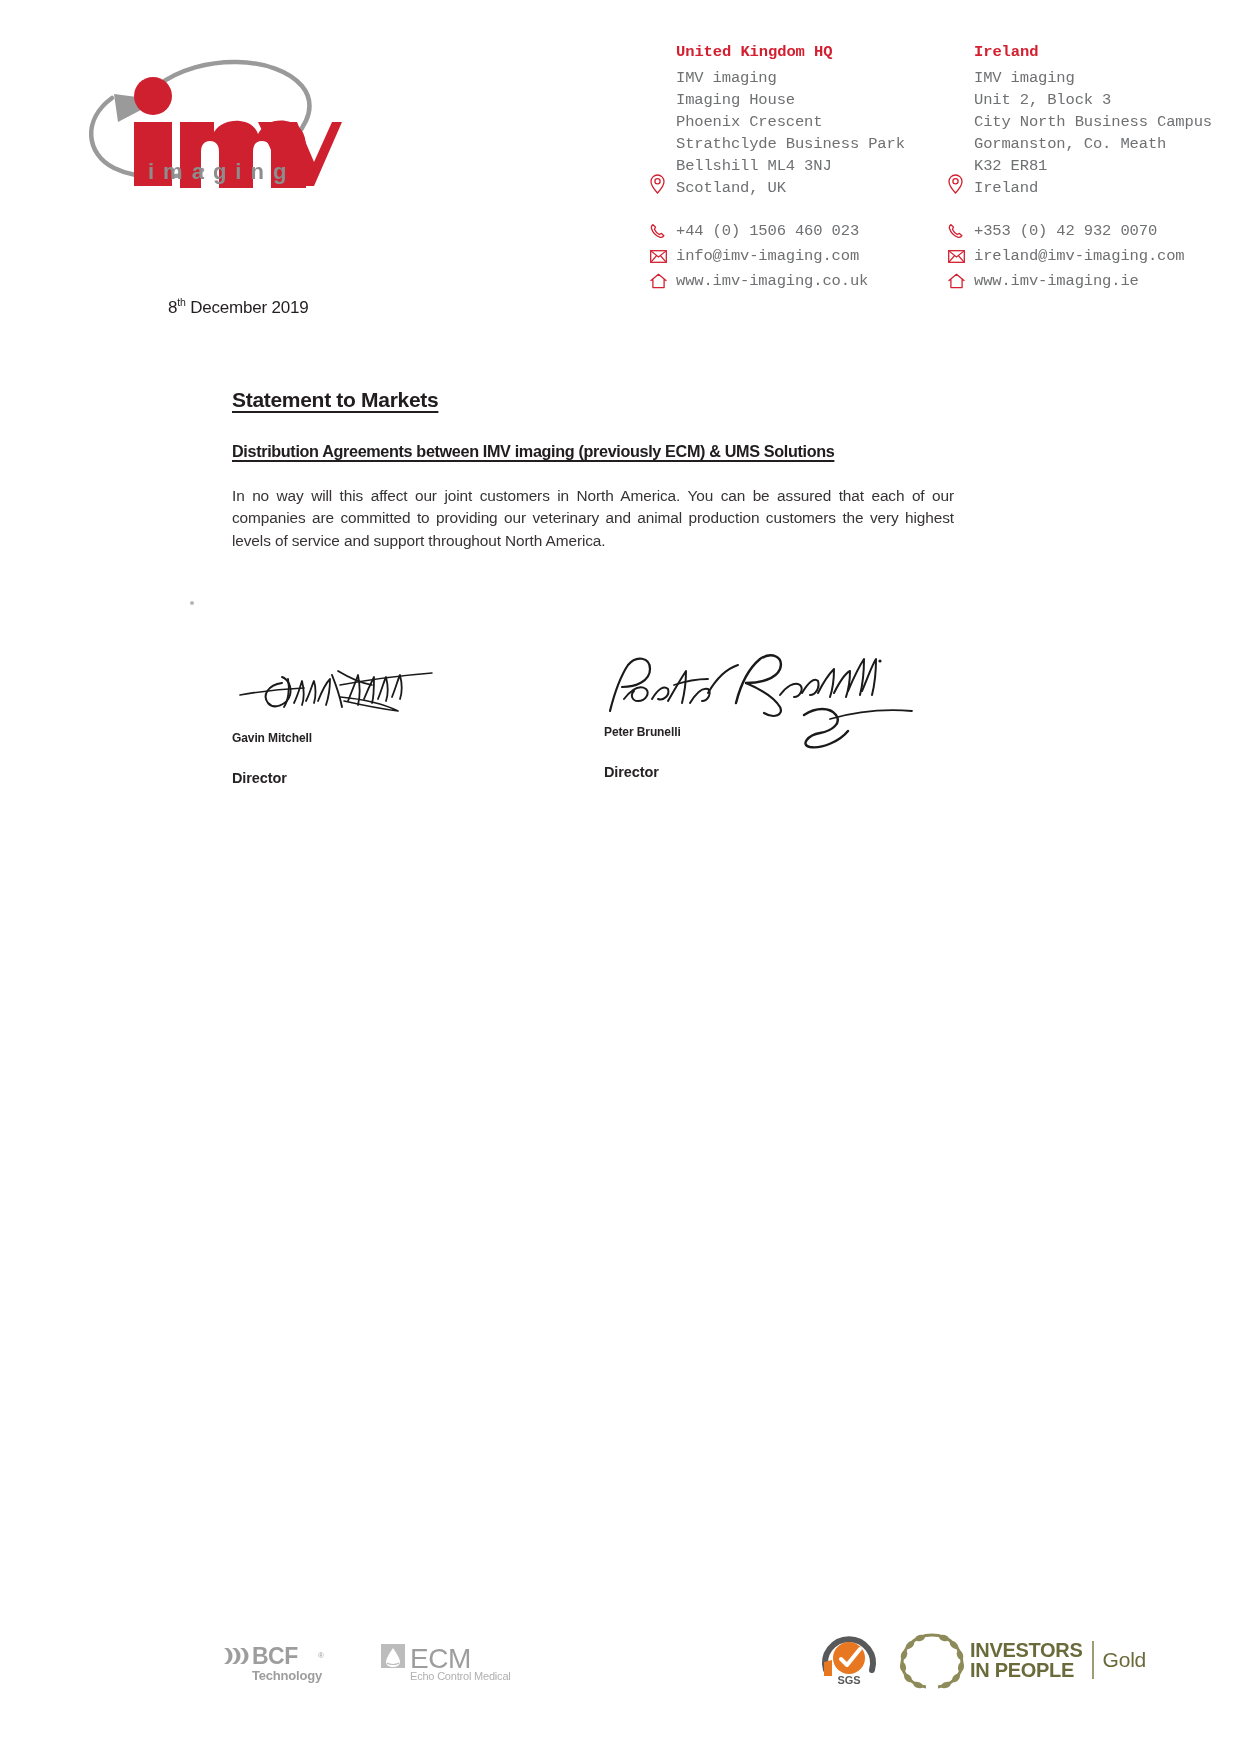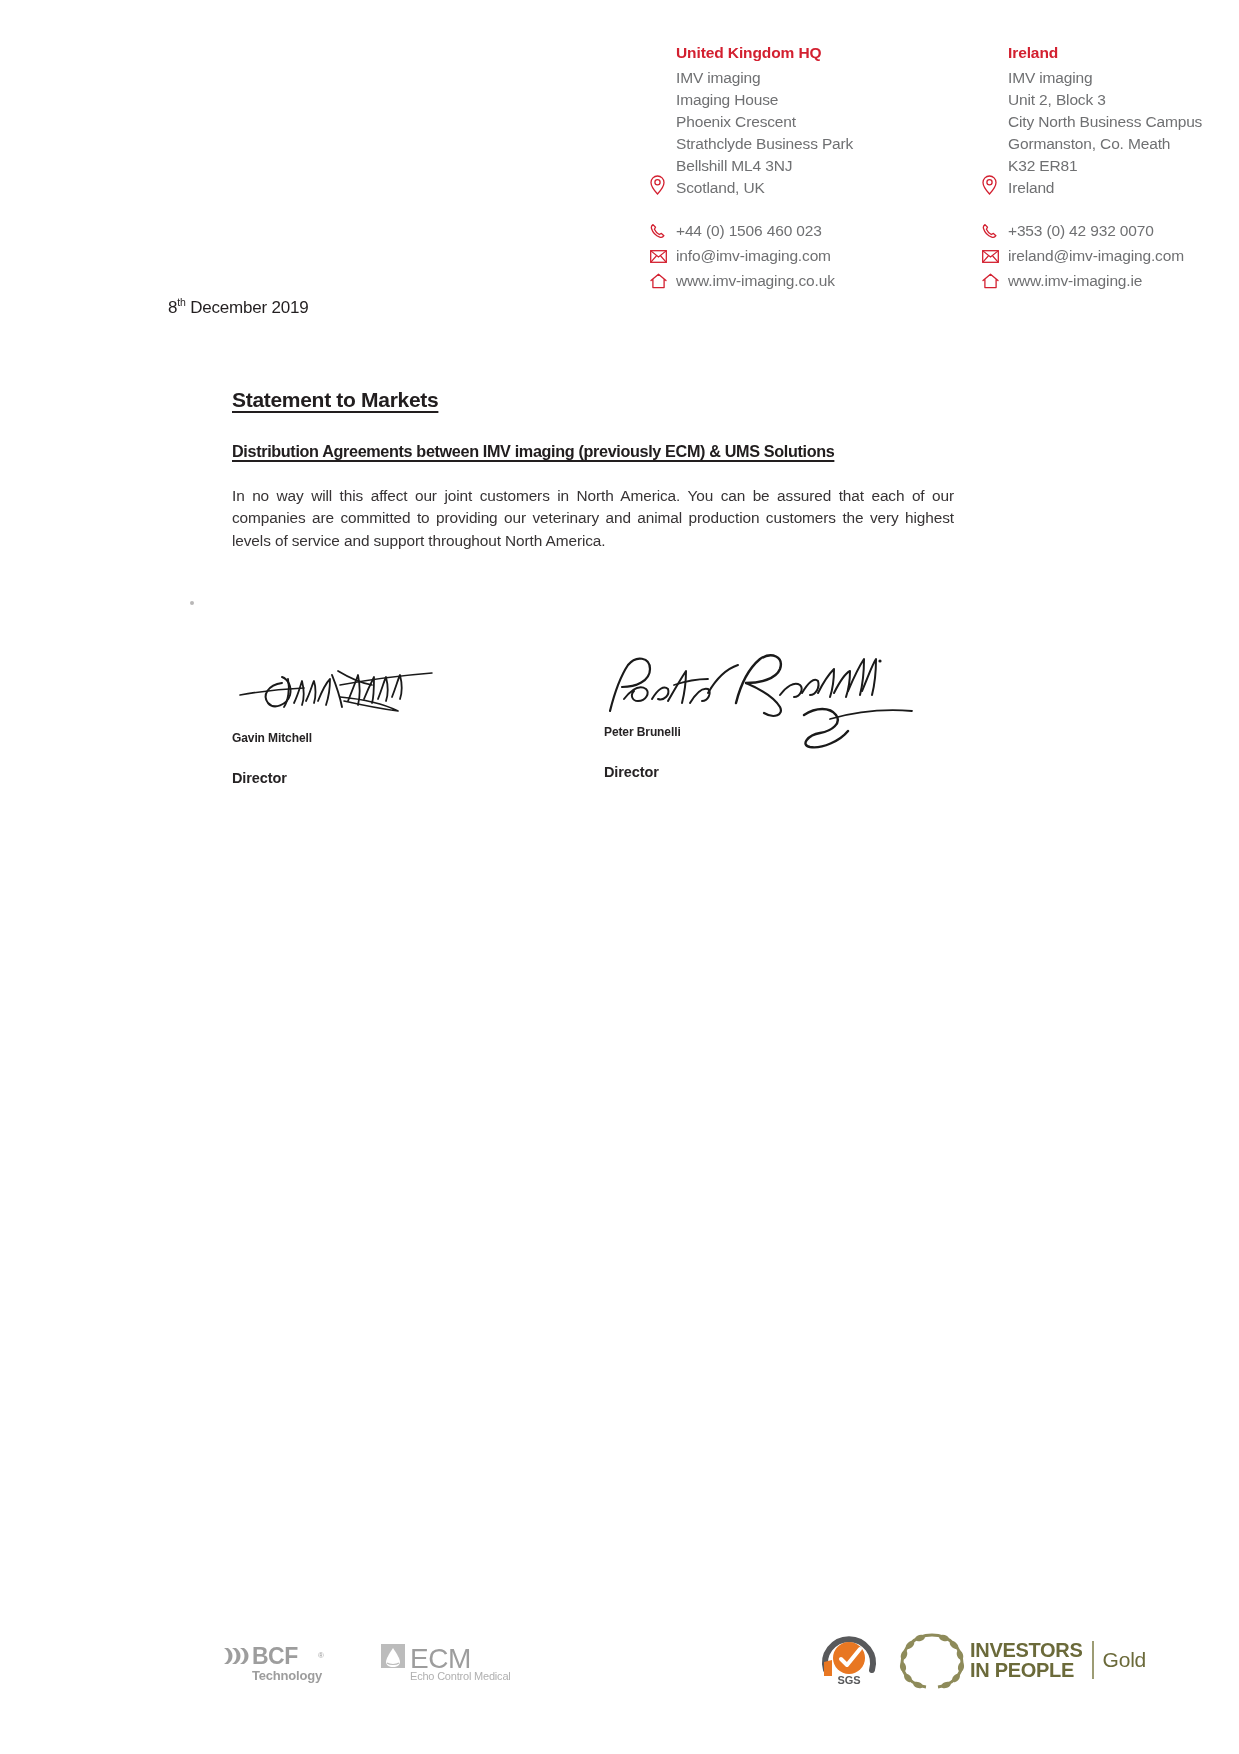--- a/index.html
+++ b/index.html
@@ -28,21 +28,22 @@
     width: 290px;
     height: 150px;
   }
   .logo-svg { display: block; width: 290px; height: 150px; }
 
   .contact-cols {
     position: absolute;
     left: 650px;
     top: 44px;
     display: flex;
-    gap: 92px;
+    gap: 58px;
+    font-family: Liberation Mono, monospace;
   }
   .contact-col { width: 240px; }
   .contact-col.ireland { width: 250px; }
 
   .col-title {
     color: #d32030;
     font-weight: bold;
     font-size: 15.5px;
     letter-spacing: -0.1px;
     margin: 0 0 5px 26px;
@@ -210,20 +211,36 @@
     font-size: 21px;
     letter-spacing: -0.2px;
   }
   .iip-wrap { display: flex; align-items: center; }
 </style>
 </head>
 <body>
 
 <div class="header">
 
+  <div class="logo-block">
+    <svg class="logo-svg" viewBox="0 0 290 150">
+
+      <path d="M105 48 C 150 14, 225 18, 250 48 C 268 70, 250 98, 228 110" fill="none" stroke="#9a9a9a" stroke-width="4.5" stroke-linecap="round"></path>
+      <path d="M60 60 C 30 82, 34 116, 62 130 C 88 143, 130 140, 150 132" fill="none" stroke="#9a9a9a" stroke-width="4.5" stroke-linecap="round"></path>
+
+      <polygon points="62,56 108,62 66,84" fill="#9a9a9a"></polygon>
+
+      <circle cx="101" cy="58" r="19" fill="#cf2030"></circle>
+      <rect x="82" y="84" width="38" height="64" fill="#cf2030"></rect>
+      <path d="M128 84 h34 v10 c6,-9 16,-12 26,-11 c9,1 15,5 18,13 c6,-11 17,-15 28,-13 c13,2 20,11 20,26 v43 h-35 v-38 c0,-7 -3,-11 -9,-11 c-6,0 -9,4 -9,11 v38 h-34 v-38 c0,-7 -3,-11 -9,-11 c-6,0 -9,4 -9,11 v38 h-21 z" fill="#cf2030"></path>
+      <polygon points="206,84 245,84 262,124 280,84 290,84 262,148 236,148" fill="#cf2030"></polygon>
+
+      <text x="96" y="141" font-family="Liberation Sans, sans-serif" font-size="22" font-weight="bold" letter-spacing="9" fill="#8d8d8d">imaging</text>
+    </svg>
+  </div>
 
   <div class="contact-cols">
 
     <div class="contact-col">
       <div class="col-title">United Kingdom HQ</div>
       <div class="addr-row">
         <div class="addr-icon">
           <svg width="15" height="20" viewBox="0 0 15 20">
             <path d="M7.5 1 C3.9 1 1 3.9 1 7.5 C1 12 7.5 19 7.5 19 C7.5 19 14 12 14 7.5 C14 3.9 11.1 1 7.5 1 Z" fill="none" stroke="#d32030" stroke-width="1.3"></path>
             <circle cx="7.5" cy="7.3" r="2.6" fill="none" stroke="#d32030" stroke-width="1.3"></circle>

